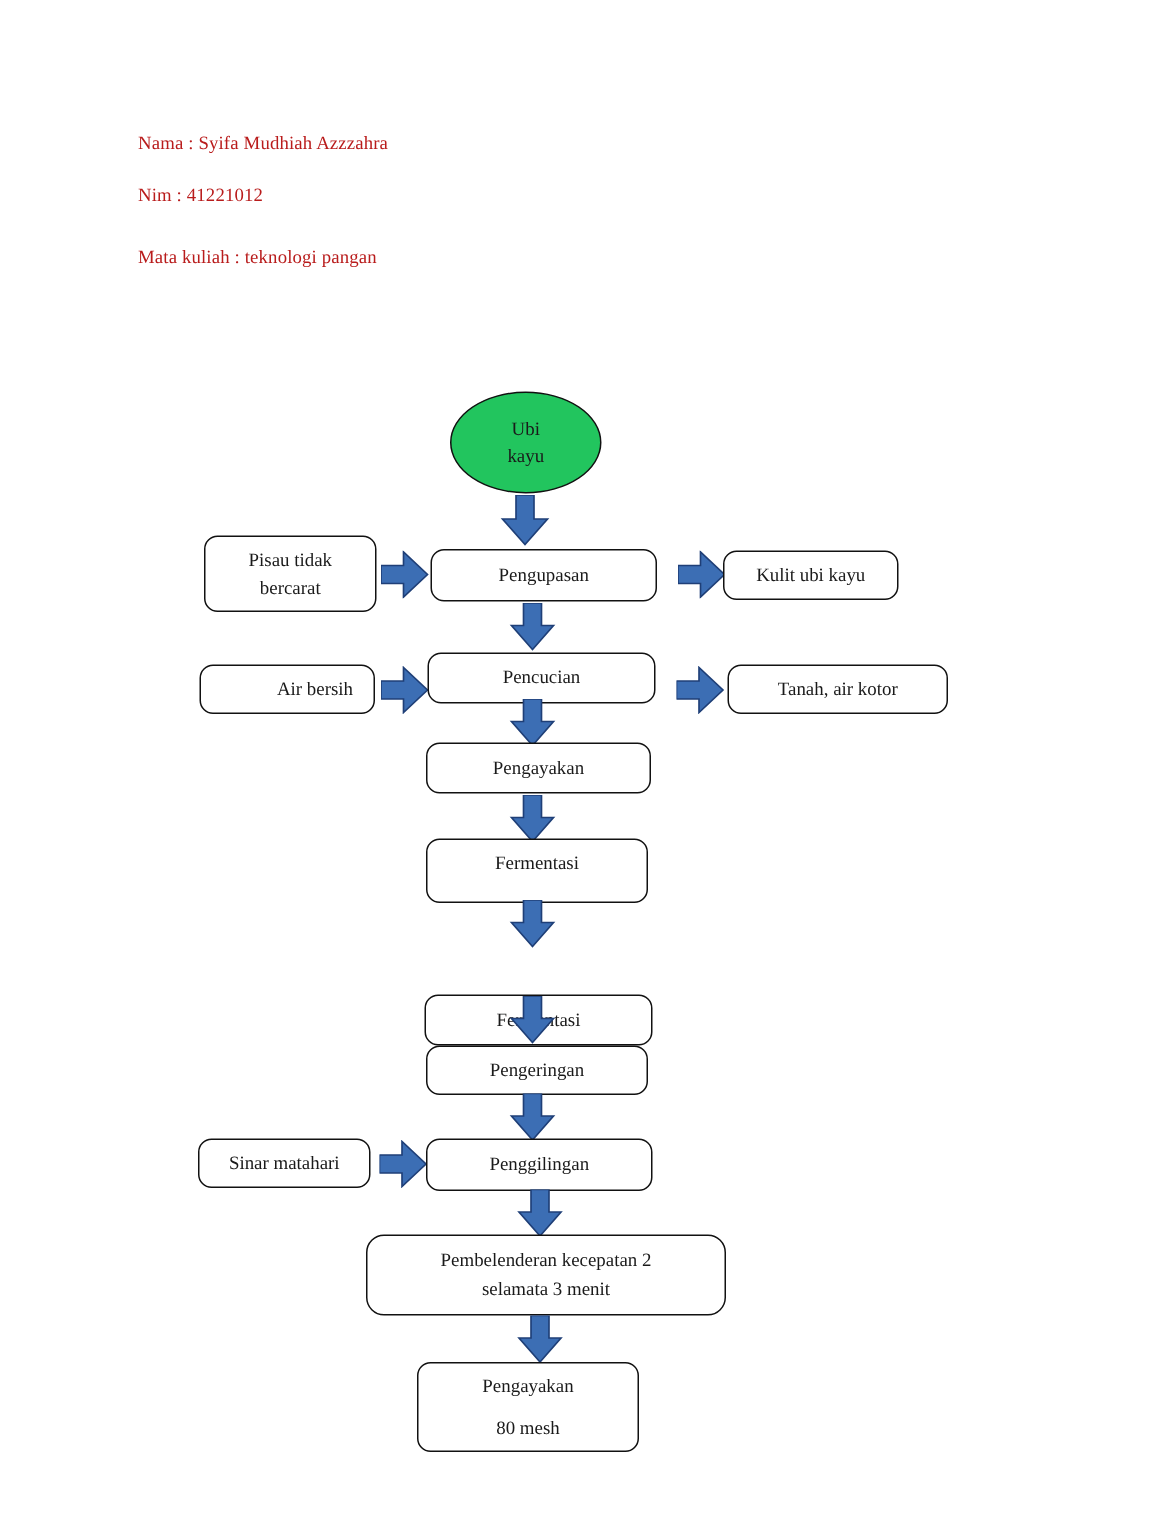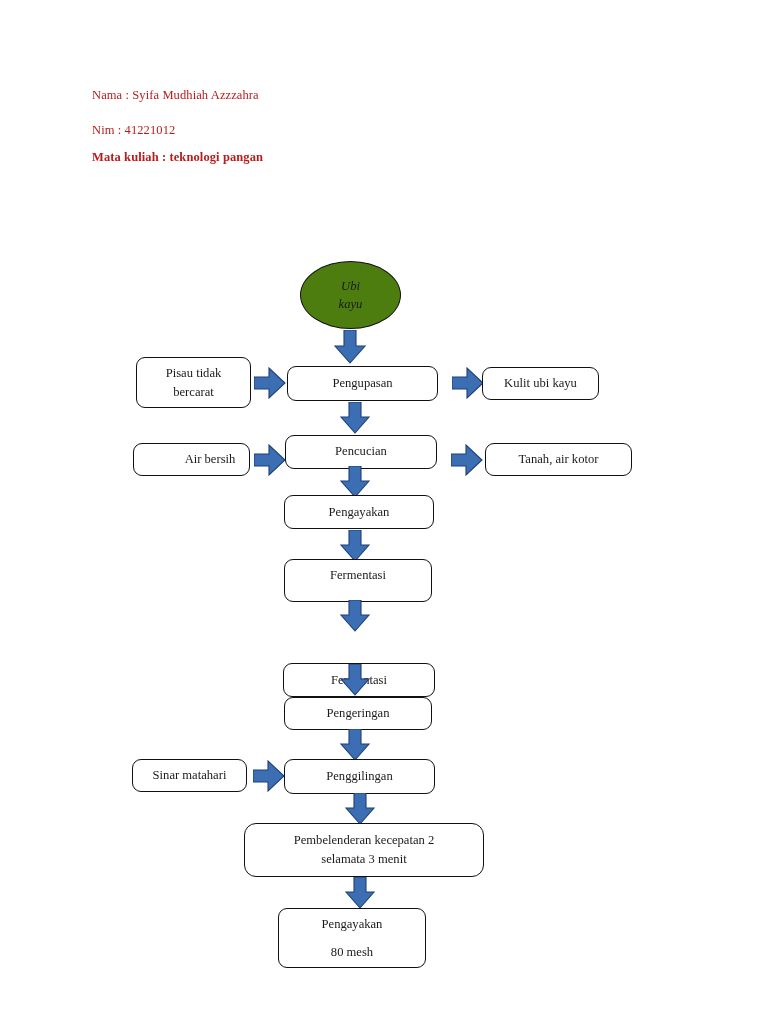--- a/index.html
+++ b/index.html
@@ -28,21 +28,21 @@
     position: absolute;
     left: 92px;
     font-size: 12.5px;
     line-height: 1.2;
     color: #b91c1c;
     white-space: nowrap;
     letter-spacing: 0.1px;
   }
   .meta-1 { top: 88px; }
   .meta-2 { top: 123px; }
-  .meta-3 { top: 150px; font-weight: bold; }
+  .meta-3 { top: 164px; }
 
   .doc-title {
     position: absolute;
     top: 192px;
     left: 0;
     width: 768px;
     text-align: center;
     font-size: 13.5px;
     font-weight: bold;
     letter-spacing: 0.15px;
@@ -72,29 +72,28 @@
   .node .ln { display: block; white-space: nowrap; }
   .node .ln + .ln { margin-top: 2px; }
   .node.spaced .ln + .ln { margin-top: 11px; }
 
   
   .oval {
     position: absolute;
     box-sizing: border-box;
     border: 1.5px solid #111;
     border-radius: 50%;
-    background: #4d7c0f;
+    background: #22c55e;
     display: flex;
     flex-direction: column;
     align-items: center;
     justify-content: center;
     font-size: 12.6px;
     line-height: 1.45;
     color: #1a1a1a;
-    font-style: italic;
   }
 
   
   .arrow {
     position: absolute;
     background: #3c6eb4;
     border: 0;
   }
   .arrow svg { display: block; }
 

